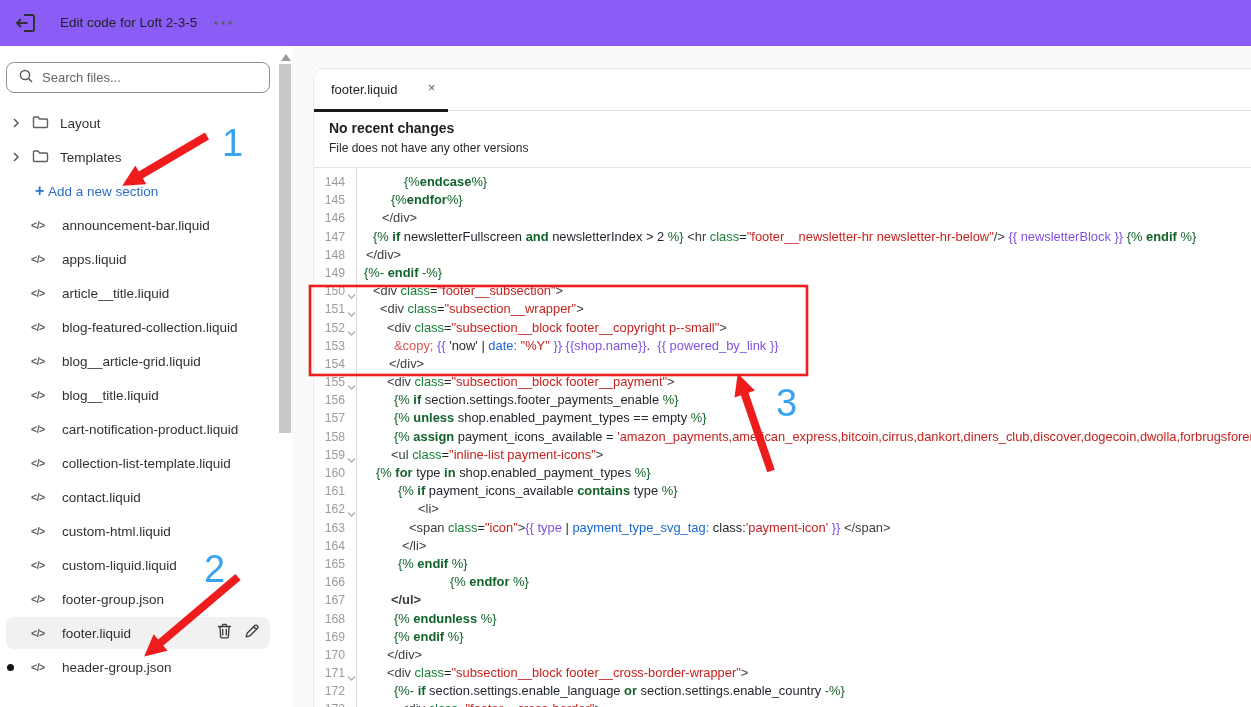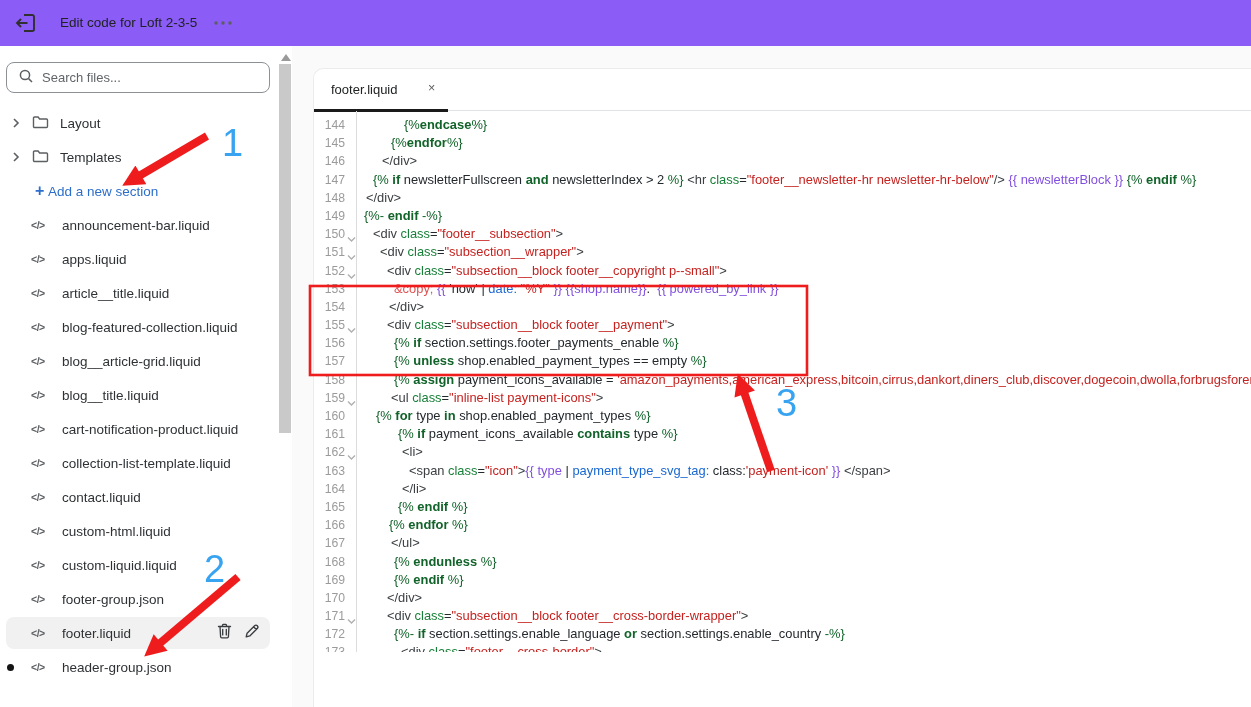--- a/index.html
+++ b/index.html
@@ -195,20 +195,24 @@
 
 <div class="panel">
   <div class="card">
     <div class="tabbar">
       <div class="tab">
         <span class="tab-label">footer.liquid</span>
         <span class="tab-close">×</span>
         <span class="tab-underline"></span>
       </div>
     </div>
+    <div class="notice">
+      <div class="notice-title">No recent changes</div>
+      <div class="notice-sub">File does not have any other versions</div>
+    </div>
     <div class="code" id="code">
       <div class="gutline"></div>
     <div class="crow"><span class="gut"><span class="gnum">144</span></span><span class="cnt" style="padding-left: 48px;"><span class="c-l">{%</span><span class="c-k">endcase</span><span class="c-l">%}</span></span></div>
         <div class="crow"><span class="gut"><span class="gnum">145</span></span><span class="cnt" style="padding-left: 35px;"><span class="c-l">{%</span><span class="c-k">endfor</span><span class="c-l">%}</span></span></div>
         <div class="crow"><span class="gut"><span class="gnum">146</span></span><span class="cnt" style="padding-left: 26px;"><span class="c-t">&lt;/div&gt;</span></span></div>
         <div class="crow"><span class="gut"><span class="gnum">147</span></span><span class="cnt" style="padding-left: 17px;"><span class="c-l">{% </span><span class="c-k">if</span><span class="c-p"> newsletterFullscreen </span><span class="c-k">and</span><span class="c-p"> newsletterIndex &gt; 2 </span><span class="c-l">%}</span><span class="c-p"> </span><span class="c-t">&lt;hr </span><span class="c-a">class</span><span class="c-p">=</span><span class="c-s">"footer__newsletter-hr newsletter-hr-below"</span><span class="c-t">/&gt;</span><span class="c-p"> </span><span class="c-v">{{ newsletterBlock }}</span><span class="c-p"> </span><span class="c-l">{% </span><span class="c-k">endif</span><span class="c-l"> %}</span></span></div>
         <div class="crow"><span class="gut"><span class="gnum">148</span></span><span class="cnt" style="padding-left: 10px;"><span class="c-t">&lt;/div&gt;</span></span></div>
         <div class="crow"><span class="gut"><span class="gnum">149</span></span><span class="cnt" style="padding-left: 8px;"><span class="c-l">{%- </span><span class="c-k">endif</span><span class="c-l"> -%}</span></span></div>
         <div class="crow"><span class="gut"><span class="gnum">150</span><span class="gfold"><svg width="9" height="7" viewBox="0 0 9 7">
                 <path d="M1 1.5 l3.5 3.5 3.5-3.5" stroke="#b0b0b0" stroke-width="1.4" fill="none"></path>
@@ -227,26 +231,26 @@
         <div class="crow"><span class="gut"><span class="gnum">156</span></span><span class="cnt" style="padding-left: 38px;"><span class="c-l">{% </span><span class="c-k">if</span><span class="c-p"> section.settings.footer_payments_enable </span><span class="c-l">%}</span></span></div>
         <div class="crow"><span class="gut"><span class="gnum">157</span></span><span class="cnt" style="padding-left: 38px;"><span class="c-l">{% </span><span class="c-k">unless</span><span class="c-p"> shop.enabled_payment_types == empty </span><span class="c-l">%}</span></span></div>
         <div class="crow"><span class="gut"><span class="gnum">158</span></span><span class="cnt" style="padding-left: 38px;"><span class="c-l">{% </span><span class="c-k">assign</span><span class="c-p"> payment_icons_available = </span><span class="c-s">'amazon_payments,american_express,bitcoin,cirrus,dankort,diners_club,discover,dogecoin,dwolla,forbrugsforeningen,google_pay,jcb'</span></span></div>
         <div class="crow"><span class="gut"><span class="gnum">159</span><span class="gfold"><svg width="9" height="7" viewBox="0 0 9 7">
                 <path d="M1 1.5 l3.5 3.5 3.5-3.5" stroke="#b0b0b0" stroke-width="1.4" fill="none"></path>
               </svg></span></span><span class="cnt" style="padding-left: 35px;"><span class="c-t">&lt;ul </span><span class="c-a">class</span><span class="c-p">=</span><span class="c-s">"inline-list payment-icons"</span><span class="c-t">&gt;</span></span></div>
         <div class="crow"><span class="gut"><span class="gnum">160</span></span><span class="cnt" style="padding-left: 20px;"><span class="c-l">{% </span><span class="c-k">for</span><span class="c-p"> type </span><span class="c-k">in</span><span class="c-p"> shop.enabled_payment_types </span><span class="c-l">%}</span></span></div>
         <div class="crow"><span class="gut"><span class="gnum">161</span></span><span class="cnt" style="padding-left: 42px;"><span class="c-l">{% </span><span class="c-k">if</span><span class="c-p"> payment_icons_available </span><span class="c-k">contains</span><span class="c-p"> type </span><span class="c-l">%}</span></span></div>
         <div class="crow"><span class="gut"><span class="gnum">162</span><span class="gfold"><svg width="9" height="7" viewBox="0 0 9 7">
                 <path d="M1 1.5 l3.5 3.5 3.5-3.5" stroke="#b0b0b0" stroke-width="1.4" fill="none"></path>
-              </svg></span></span><span class="cnt" style="padding-left: 46px;"><span class="c-t">&lt;li&gt;</span></span></div>
+              </svg></span></span><span class="cnt" style="padding-left: 46px; margin-left: 16px;"><span class="c-t">&lt;li&gt;</span></span></div>
         <div class="crow"><span class="gut"><span class="gnum">163</span></span><span class="cnt" style="padding-left: 53px;"><span class="c-t">&lt;span </span><span class="c-a">class</span><span class="c-p">=</span><span class="c-s">"icon"</span><span class="c-t">&gt;</span><span class="c-v">{{ type </span><span class="c-p">| </span><span class="c-b">payment_type_svg_tag:</span><span class="c-p"> class:</span><span class="c-s">'payment-icon'</span><span class="c-v"> }}</span><span class="c-p"> </span><span class="c-t">&lt;/span&gt;</span></span></div>
         <div class="crow"><span class="gut"><span class="gnum">164</span></span><span class="cnt" style="padding-left: 46px;"><span class="c-t">&lt;/li&gt;</span></span></div>
         <div class="crow"><span class="gut"><span class="gnum">165</span></span><span class="cnt" style="padding-left: 42px;"><span class="c-l">{% </span><span class="c-k">endif</span><span class="c-l"> %}</span></span></div>
-        <div class="crow"><span class="gut"><span class="gnum">166</span></span><span class="cnt" style="padding-left: 33px;"><span class="c-l">{% </span><span class="c-k">endfor</span><span class="c-l"> %}</span></span></div>
-        <div class="crow"><span class="gut"><span class="gnum">167</span></span><span class="cnt" style="padding-left: 35px;"><span class="c-t">&lt;/ul&gt;</span></span></div>
+        <div class="crow"><span class="gut"><span class="gnum">166</span></span><span class="cnt" style="padding-left: 62px; margin-left: 32px;"><span class="c-l">{% </span><span class="c-k">endfor</span><span class="c-l"> %}</span></span></div>
+        <div class="crow"><span class="gut"><span class="gnum">167</span></span><span class="cnt" style="padding-left: 35px; font-weight: bold;"><span class="c-t">&lt;/ul&gt;</span></span></div>
         <div class="crow"><span class="gut"><span class="gnum">168</span></span><span class="cnt" style="padding-left: 38px;"><span class="c-l">{% </span><span class="c-k">endunless</span><span class="c-l"> %}</span></span></div>
         <div class="crow"><span class="gut"><span class="gnum">169</span></span><span class="cnt" style="padding-left: 38px;"><span class="c-l">{% </span><span class="c-k">endif</span><span class="c-l"> %}</span></span></div>
         <div class="crow"><span class="gut"><span class="gnum">170</span></span><span class="cnt" style="padding-left: 31px;"><span class="c-t">&lt;/div&gt;</span></span></div>
         <div class="crow"><span class="gut"><span class="gnum">171</span><span class="gfold"><svg width="9" height="7" viewBox="0 0 9 7">
                 <path d="M1 1.5 l3.5 3.5 3.5-3.5" stroke="#b0b0b0" stroke-width="1.4" fill="none"></path>
               </svg></span></span><span class="cnt" style="padding-left: 31px;"><span class="c-t">&lt;div </span><span class="c-a">class</span><span class="c-p">=</span><span class="c-s">"subsection__block footer__cross-border-wrapper"</span><span class="c-t">&gt;</span></span></div>
         <div class="crow"><span class="gut"><span class="gnum">172</span></span><span class="cnt" style="padding-left: 38px;"><span class="c-l">{%- </span><span class="c-k">if</span><span class="c-p"> section.settings.enable_language </span><span class="c-k">or</span><span class="c-p"> section.settings.enable_country </span><span class="c-l">-%}</span></span></div>
         <div class="crow"><span class="gut"><span class="gnum">173</span></span><span class="cnt" style="padding-left: 45px;"><span class="c-t">&lt;div </span><span class="c-a">class</span><span class="c-p">=</span><span class="c-s">"footer__cross-border"</span><span class="c-t">&gt;</span></span></div>
       </div>
   </div>

